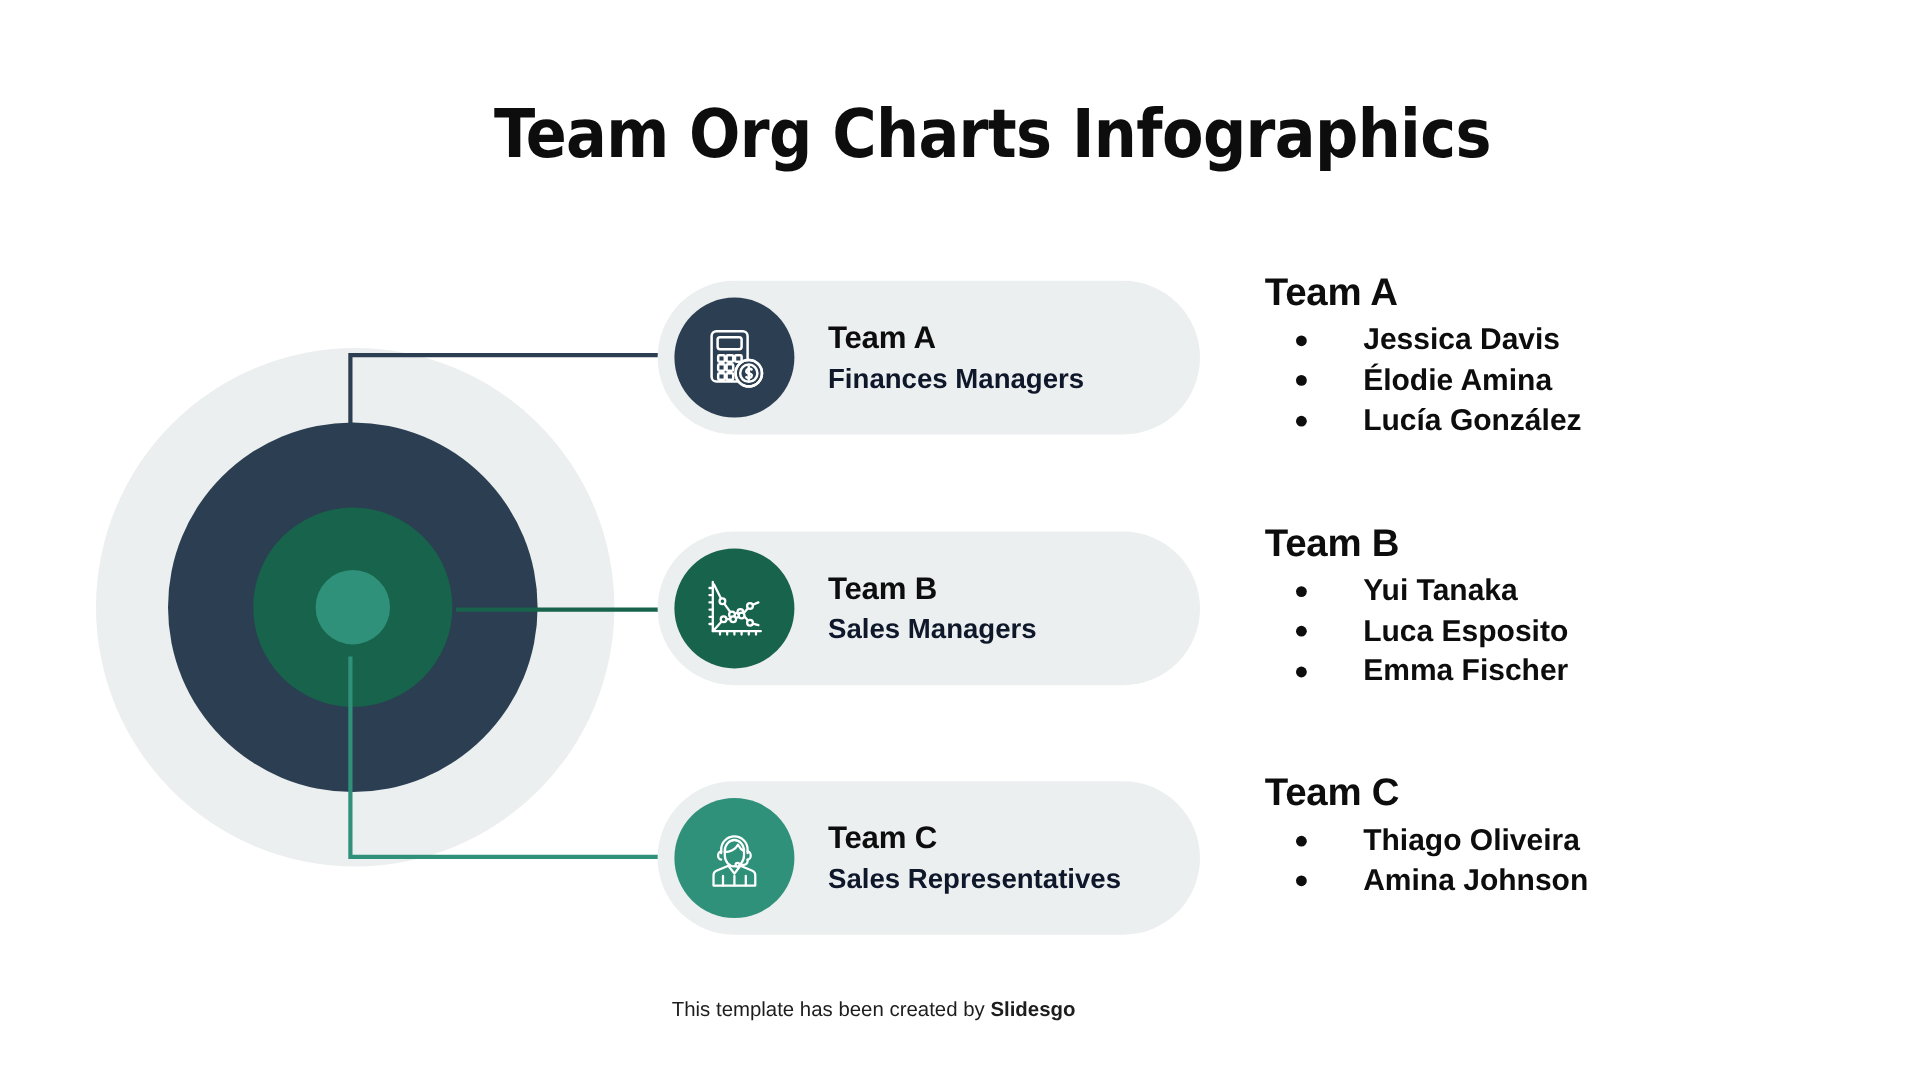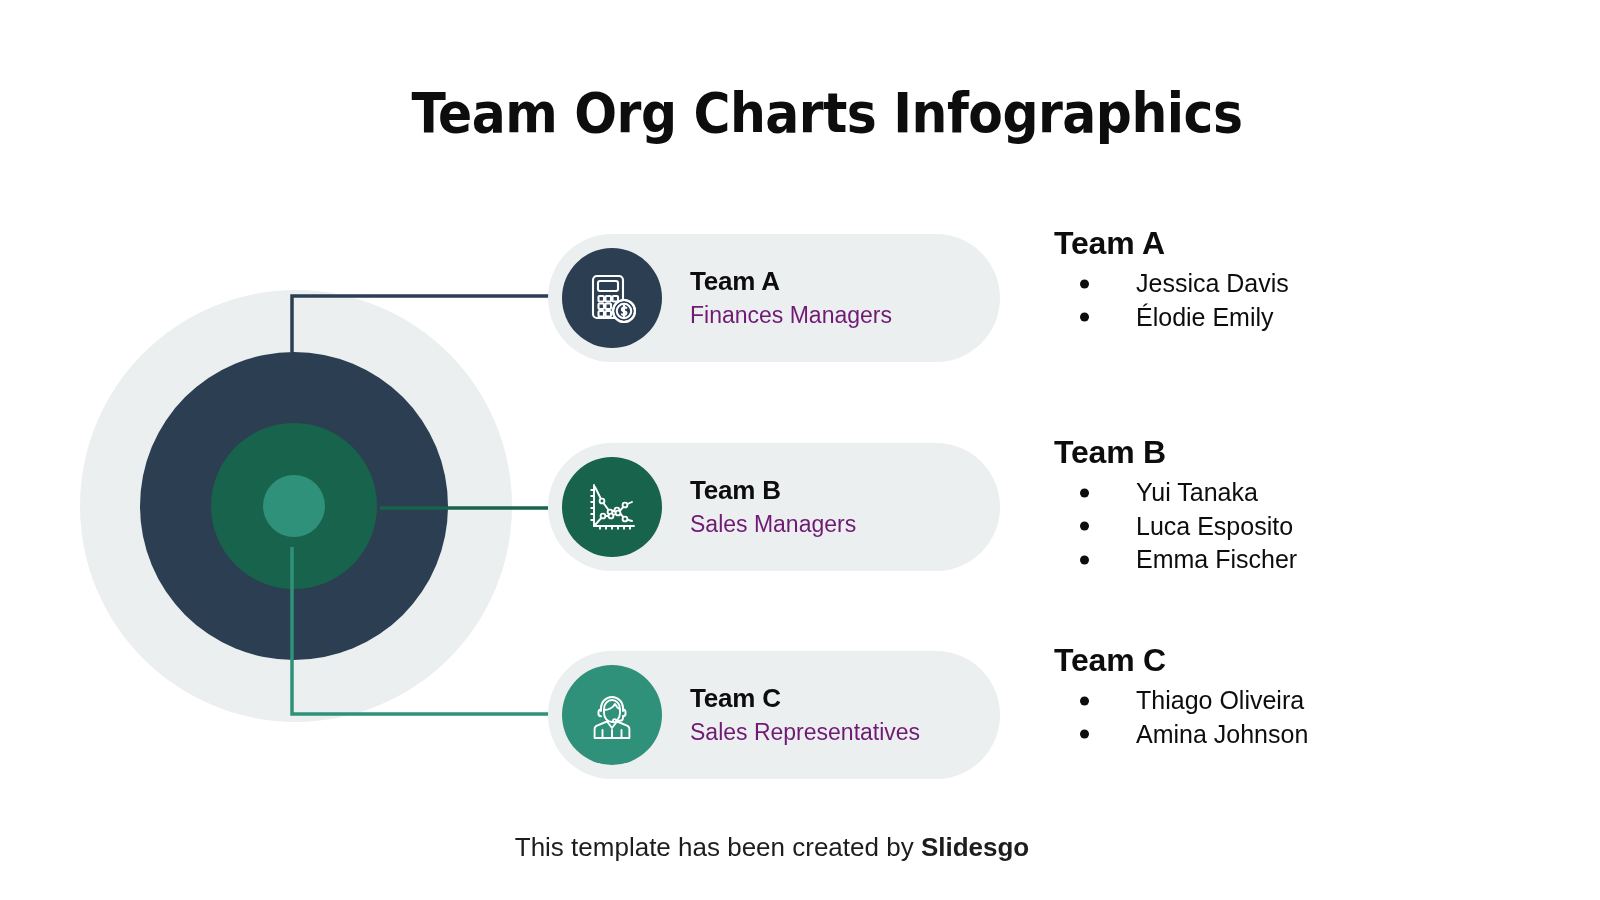--- a/index.html
+++ b/index.html
@@ -115,22 +115,22 @@
   }
   .card-title {
     font-size: 26px;
     font-weight: 700;
     color: #0d0d0d;
     line-height: 1.25;
     letter-spacing: -0.2px;
   }
   .card-sub {
     font-size: 23px;
-    font-weight: 400;
-    color: #701a75;
+    font-weight: 700;
+    color: #0f172a;
     line-height: 1.3;
     margin-top: 4px;
   }
 
   
   .team-block {
     position: absolute;
     width: 470px;
   }
   .team-a-block { left: 1054px; top: 224px; }
@@ -141,20 +141,21 @@
     font-size: 32px;
     font-weight: 700;
     color: #0d0d0d;
     line-height: 1.2;
     letter-spacing: -0.2px;
   }
   .team-list {
     list-style: none;
     margin: 6px 0 0 0;
     padding: 0;
+    font-weight: bold;
   }
   .team-list li {
     position: relative;
     font-size: 25px;
     color: #0d0d0d;
     line-height: 1.25;
     padding-left: 82px;
     margin-bottom: 2px;
   }
   .team-list li .bullet {
@@ -168,23 +169,22 @@
     background: #0d0d0d;
   }
 
   
   .footer {
     position: absolute;
     left: 0;
     top: 832px;
     width: 1456px;
     text-align: center;
-    font-size: 26px;
+    font-size: 17px;
     color: #1d1d1d;
-    margin-left: 44px;
   }
   .footer .brand { font-weight: 700; }
 </style>
 </head>
 <body>
 
 <div class="slide">
 
   <div class="title">Team Org Charts Infographics</div>
 
@@ -284,21 +284,22 @@
     <div class="card-text">
       <div class="card-title">Team C</div>
       <div class="card-sub">Sales Representatives</div>
     </div>
   </div>
 
   <div class="team-block team-a-block">
     <div class="team-heading">Team A</div>
     <ul class="team-list">
       <li><span class="bullet"></span><span>Jessica Davis</span></li>
-      <li><span class="bullet"></span><span>Élodie Emily</span></li>
+      <li><span class="bullet"></span><span>Élodie Amina</span></li>
+      <li><span class="bullet"></span><span>Lucía González</span></li>
     </ul>
   </div>
 
   <div class="team-block team-b-block">
     <div class="team-heading">Team B</div>
     <ul class="team-list">
       <li><span class="bullet"></span><span>Yui Tanaka</span></li>
       <li><span class="bullet"></span><span>Luca Esposito</span></li>
       <li><span class="bullet"></span><span>Emma Fischer</span></li>
     </ul>

